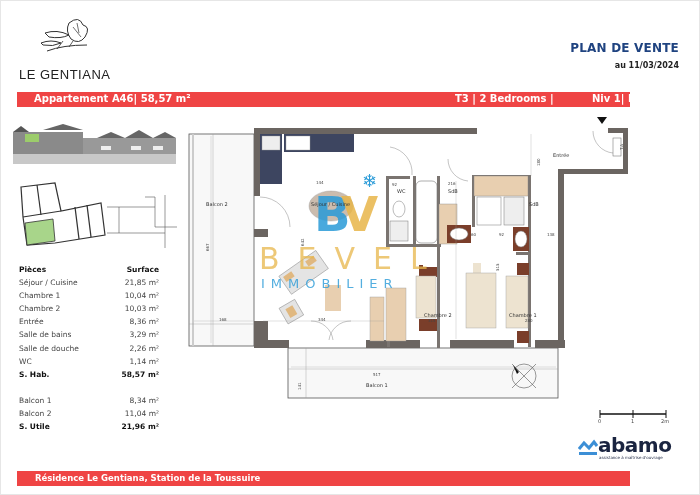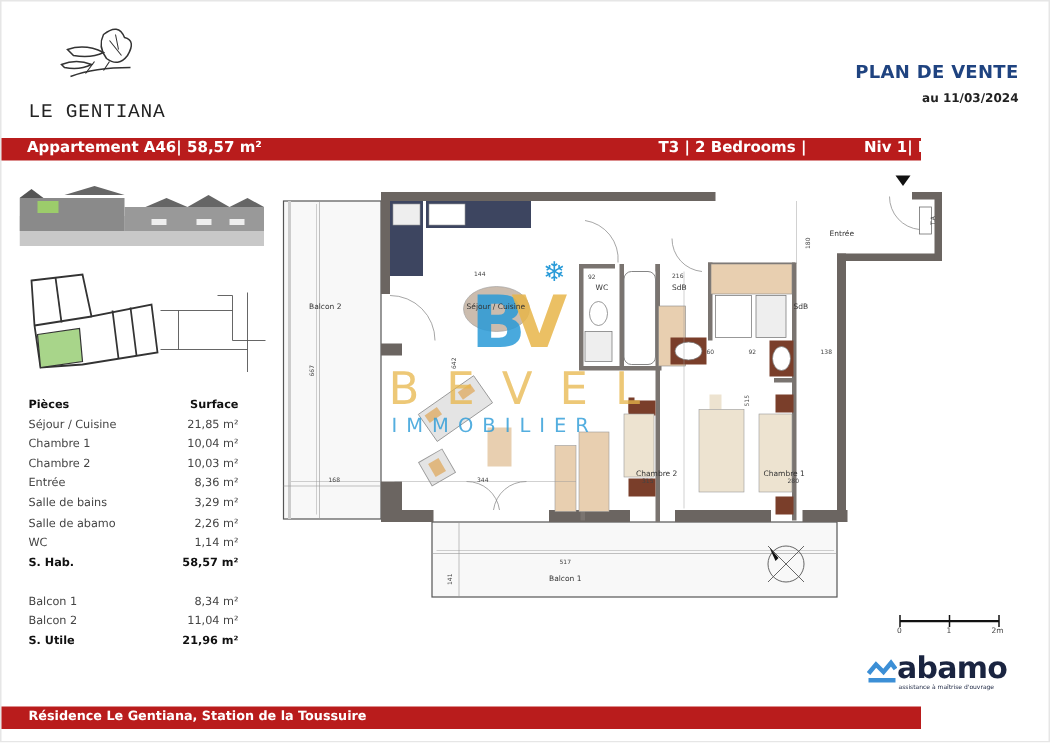--- a/index.html
+++ b/index.html
@@ -2,26 +2,26 @@
 <html><head>
   <meta charset="utf-8">
   <style>
     * { box-sizing: border-box; margin: 0; padding: 0; }
     html, body { width: 700px; height: 495px; background: #ffffff; overflow: hidden; }
     body { font-family: "DejaVu Sans", sans-serif; color: #222; position: relative; }
     .page { position: absolute; left: 0; top: 0; width: 700px; height: 495px; background: #fff; border: 1px solid #e6e6e6; }
 
     .logo { position: absolute; left: 14px; top: 14px; width: 110px; height: 70px; }
     .logo svg { position: absolute; left: 24px; top: 0; }
-    .logo-text { position: absolute; left: 4px; top: 52px; font-family: Liberation Mono, monospace; font-size: 13px; letter-spacing: 0.5px; color: #222; white-space: nowrap; }
+    .logo-text { position: absolute; left: 4px; top: 52px; font-family: Liberation Sans, sans-serif; font-size: 13px; letter-spacing: 0.5px; color: #222; white-space: nowrap; }
 
     .plan-title { position: absolute; right: 20px; top: 40px; font-family: "DejaVu Sans", sans-serif; font-weight: bold; font-size: 12px; color: #1f4380; letter-spacing: 0.2px; }
     .plan-date { position: absolute; right: 20px; top: 60px; font-size: 8px; font-weight: bold; color: #222; }
 
-    .bar { position: absolute; left: 0; width: 613px; background: #b91c1c; color: #fff; font-weight: bold; }
+    .bar { position: absolute; left: 16px; width: 613px; background: #ef4444; color: #fff; font-weight: bold; }
     .bar-top { top: 91px; height: 15px; }
     .bar-top .t { position: absolute; top: 1px; font-size: 10px; white-space: nowrap; }
     .bar-bottom { top: 470px; height: 15px; }
     .bar-bottom .t { position: absolute; left: 18px; top: 2px; font-size: 8.5px; white-space: nowrap; }
 
     .elevation { position: absolute; left: 12px; top: 123px; width: 163px; height: 40px; }
     .keyplan { position: absolute; left: 14px; top: 172px; width: 165px; height: 75px; }
 
     .surfaces { position: absolute; left: 18px; top: 262px; width: 140px; font-size: 7.5px; }
     .surf-row { display: flex; justify-content: space-between; height: 13.1px; line-height: 13px; color: #444; }
@@ -116,21 +116,21 @@
       </div>
     <div class="surf-row">
         <span>Entrée</span>
         <span>8,36 m²</span>
       </div>
     <div class="surf-row">
         <span>Salle de bains</span>
         <span>3,29 m²</span>
       </div>
     <div class="surf-row">
-        <span>Salle de abamo</span>
+        <span>Salle de douche</span>
         <span>2,26 m²</span>
       </div>
     <div class="surf-row">
         <span>WC</span>
         <span>1,14 m²</span>
       </div>
     <div class="surf-row total">
         <span>S. Hab.</span>
         <span>58,57 m²</span>
       </div>

